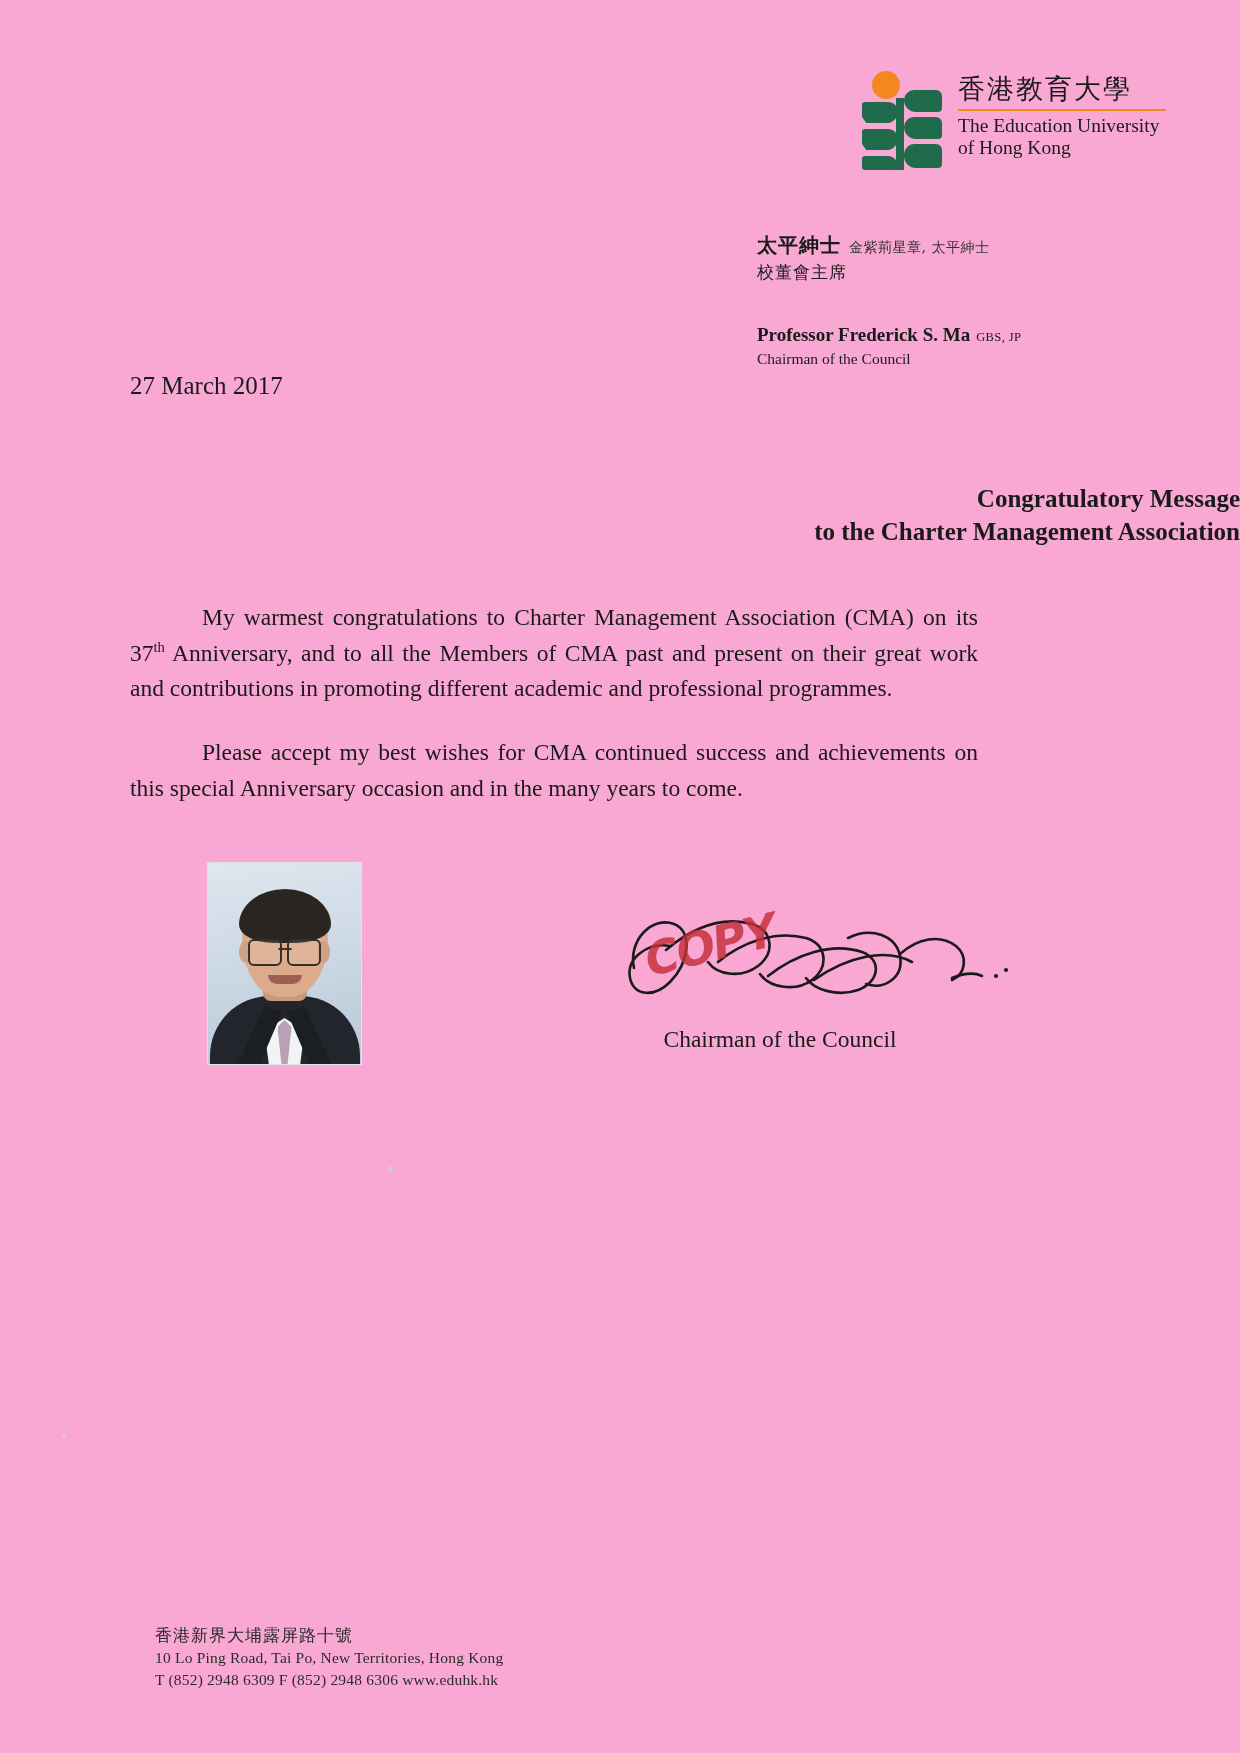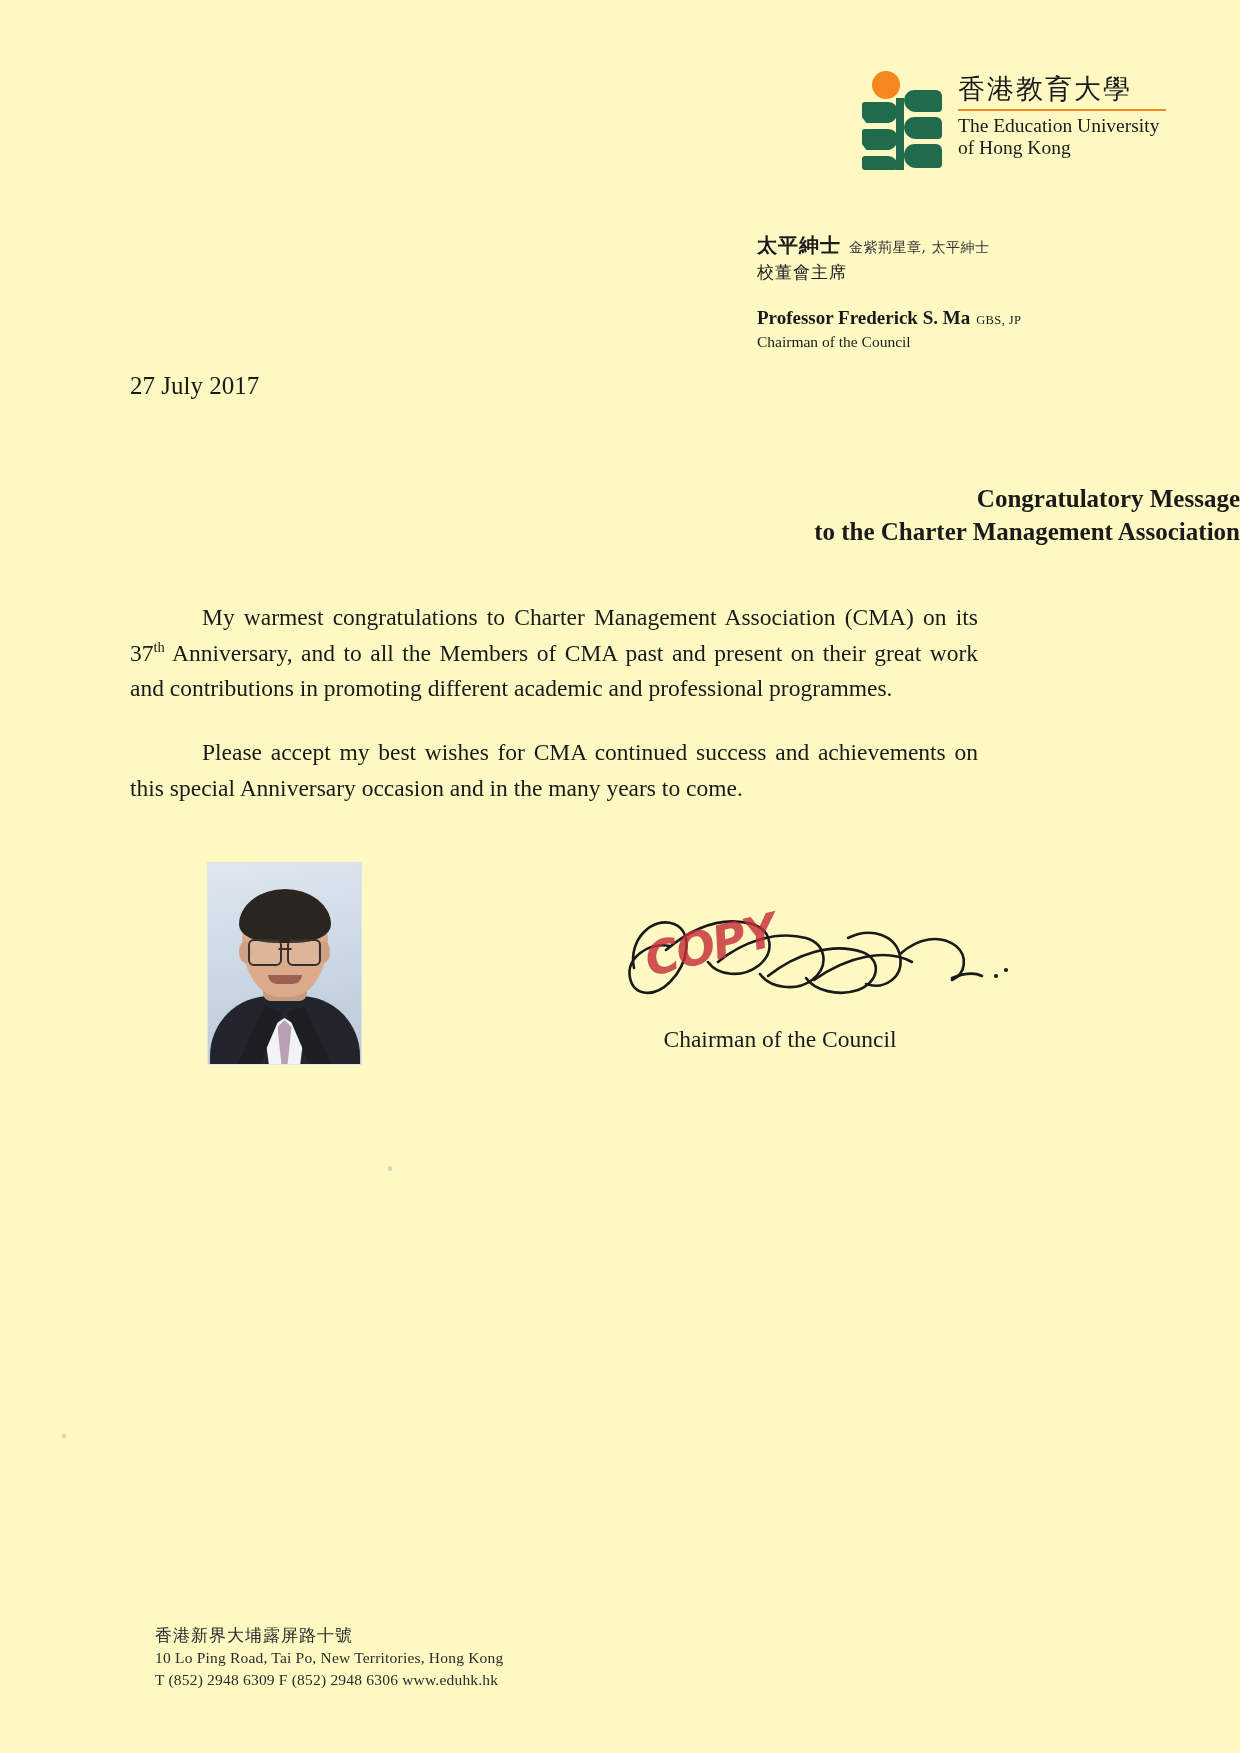--- a/index.html
+++ b/index.html
@@ -13,21 +13,21 @@
     height: 1753px;
     position: relative;
     font-family: "Liberation Serif", "DejaVu Serif", serif;
     color: #1a1a1a;
     overflow: hidden;
   }
 
   .page {
     position: absolute;
     inset: 0;
-    background: #fef9c3;
+    background: #f9a8d4;
   }
 
   
   .letterhead {
     position: absolute;
     top: 68px;
     right: 74px;
     display: flex;
     align-items: flex-start;
     gap: 14px;
@@ -135,21 +135,21 @@
     margin-left: 8px;
     color: #333;
   }
   .sender-zh-title {
     font-family: "DejaVu Serif", "Liberation Serif", serif;
     font-size: 17px;
     letter-spacing: 1px;
     margin-top: 2px;
   }
   .sender-en-wrap {
-    margin-top: 21px;
+    margin-top: 38px;
   }
   .sender-en-name {
     font-size: 19px;
     font-weight: bold;
     display: inline;
   }
   .sender-en-honours {
     font-size: 12.5px;
     margin-left: 6px;
     letter-spacing: 0.4px;
@@ -412,21 +412,21 @@
     <div class="sender-zh-title">校董會主席</div>
 
     <div class="sender-en-wrap">
       <div>
         <span class="sender-en-name">Professor Frederick S. Ma</span><span class="sender-en-honours">GBS, JP</span>
       </div>
       <div class="sender-en-title">Chairman of the Council</div>
     </div>
   </div>
 
-  <div class="date-line">27 July 2017</div>
+  <div class="date-line">27 March 2017</div>
 
   <div class="doc-title">
     <span class="t1">Congratulatory Message</span>
     <span class="t2">to the Charter Management Association</span>
   </div>
 
   <div class="body-copy">
     <p><span>My warmest congratulations to Charter Management Association (CMA) on its 37</span><sup>th</sup><span> Anniversary, and to all the Members of CMA past and present on their great work and contributions in promoting different academic and professional programmes.</span></p>
     <p>Please accept my best wishes for CMA continued success and achievements on this special Anniversary occasion and in the many years to come.</p>
   </div>

